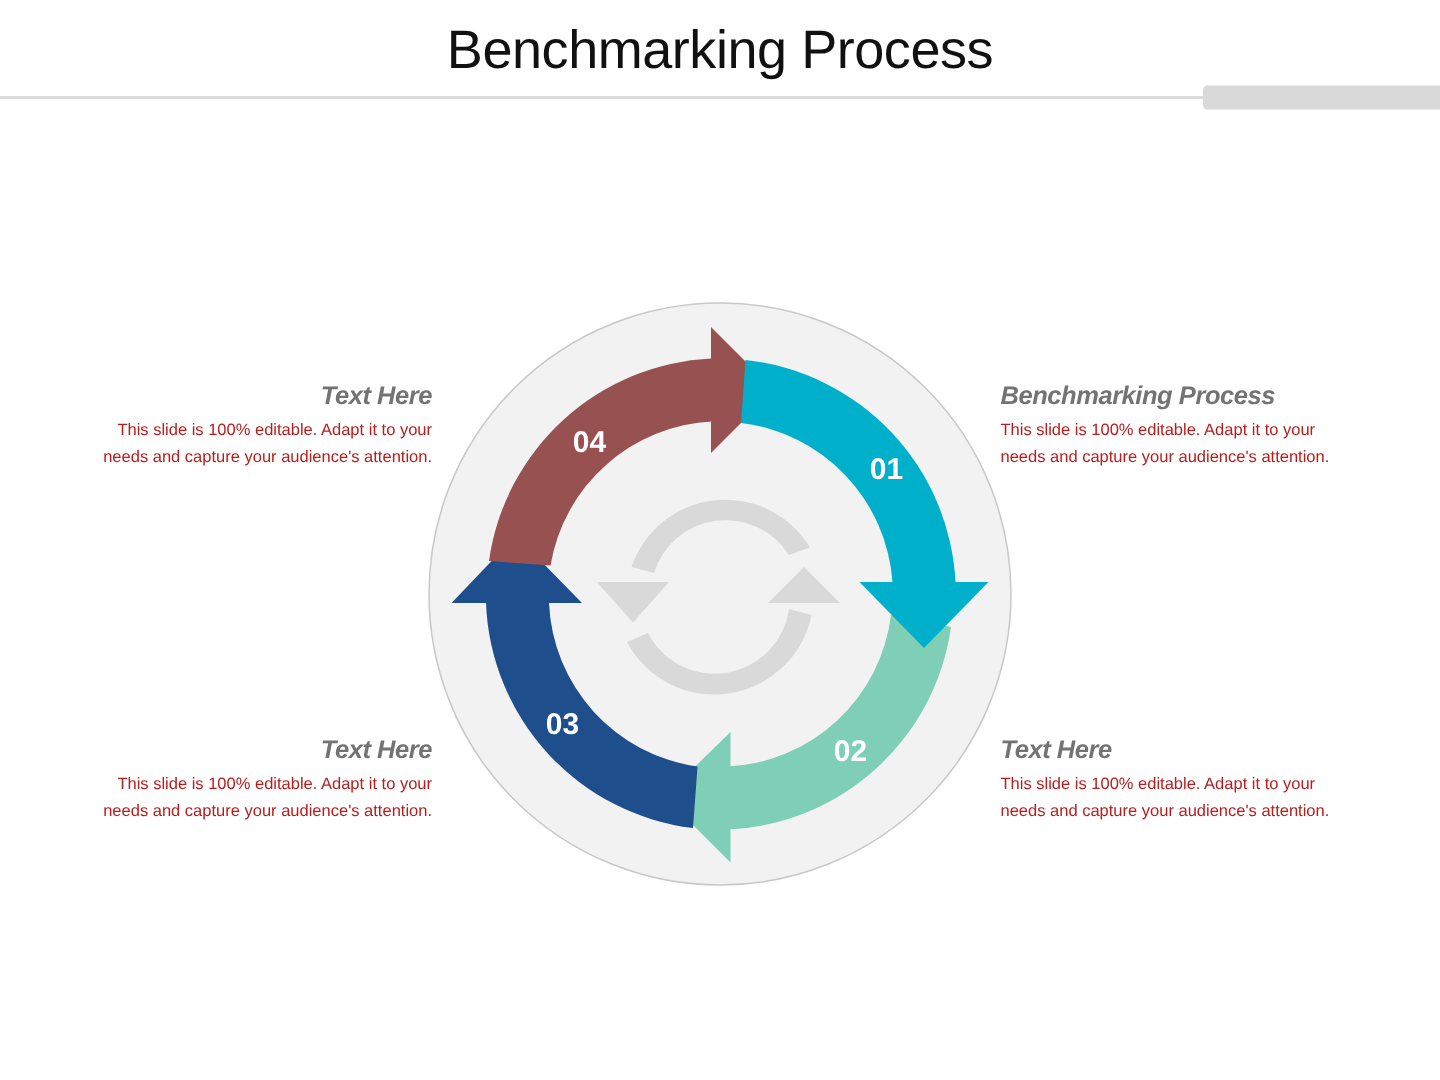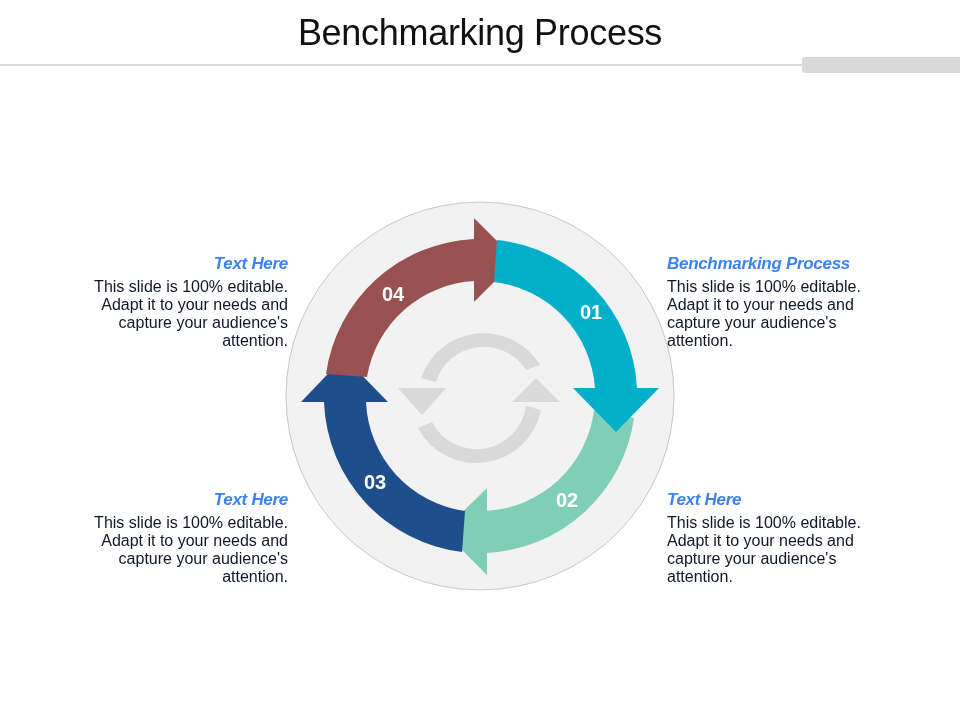--- a/index.html
+++ b/index.html
@@ -6,22 +6,22 @@
   body { width:960px; height:720px; background:#ffffff; position:relative; overflow:hidden;
          font-family:"Liberation Sans", sans-serif; }
   .title { position:absolute; left:0; top:12px; width:960px; text-align:center;
            font-size:36px; color:#111111; letter-spacing:-0.3px; }
   .rule { position:absolute; left:0; top:64px; width:802px; height:2px; background:#d9d9d9; }
   .rule-tab { position:absolute; left:802px; top:57px; width:158px; height:16px; background:#d9d9d9;
               border-radius:3px 0 0 3px; }
   .block { position:absolute; width:232px; }
   .block.left { text-align:right; }
   .block.right { text-align:left; }
-  .block h3 { margin:0 0 4px 0; font-size:17px; font-weight:bold; font-style:italic; color:#3b82f6; letter-spacing:-0.3px; }
-  .block p { margin:0; font-size:16px; line-height:18px; color:#0f172a; }
+  .block h3 { margin:0 0 4px 0; font-size:17px; font-weight:bold; font-style:italic; color:#737373; letter-spacing:-0.3px; }
+  .block p { margin:0; font-size:11px; line-height:18px; color:#b91c1c; }
   svg.diagram { position:absolute; left:0; top:0; }
 </style>
 </head>
 <body>
 
 <div class="title">Benchmarking Process</div>
 <div class="rule"></div>
 <div class="rule-tab"></div>
 
 <svg class="diagram" width="960" height="720" viewBox="0 0 960 720">

